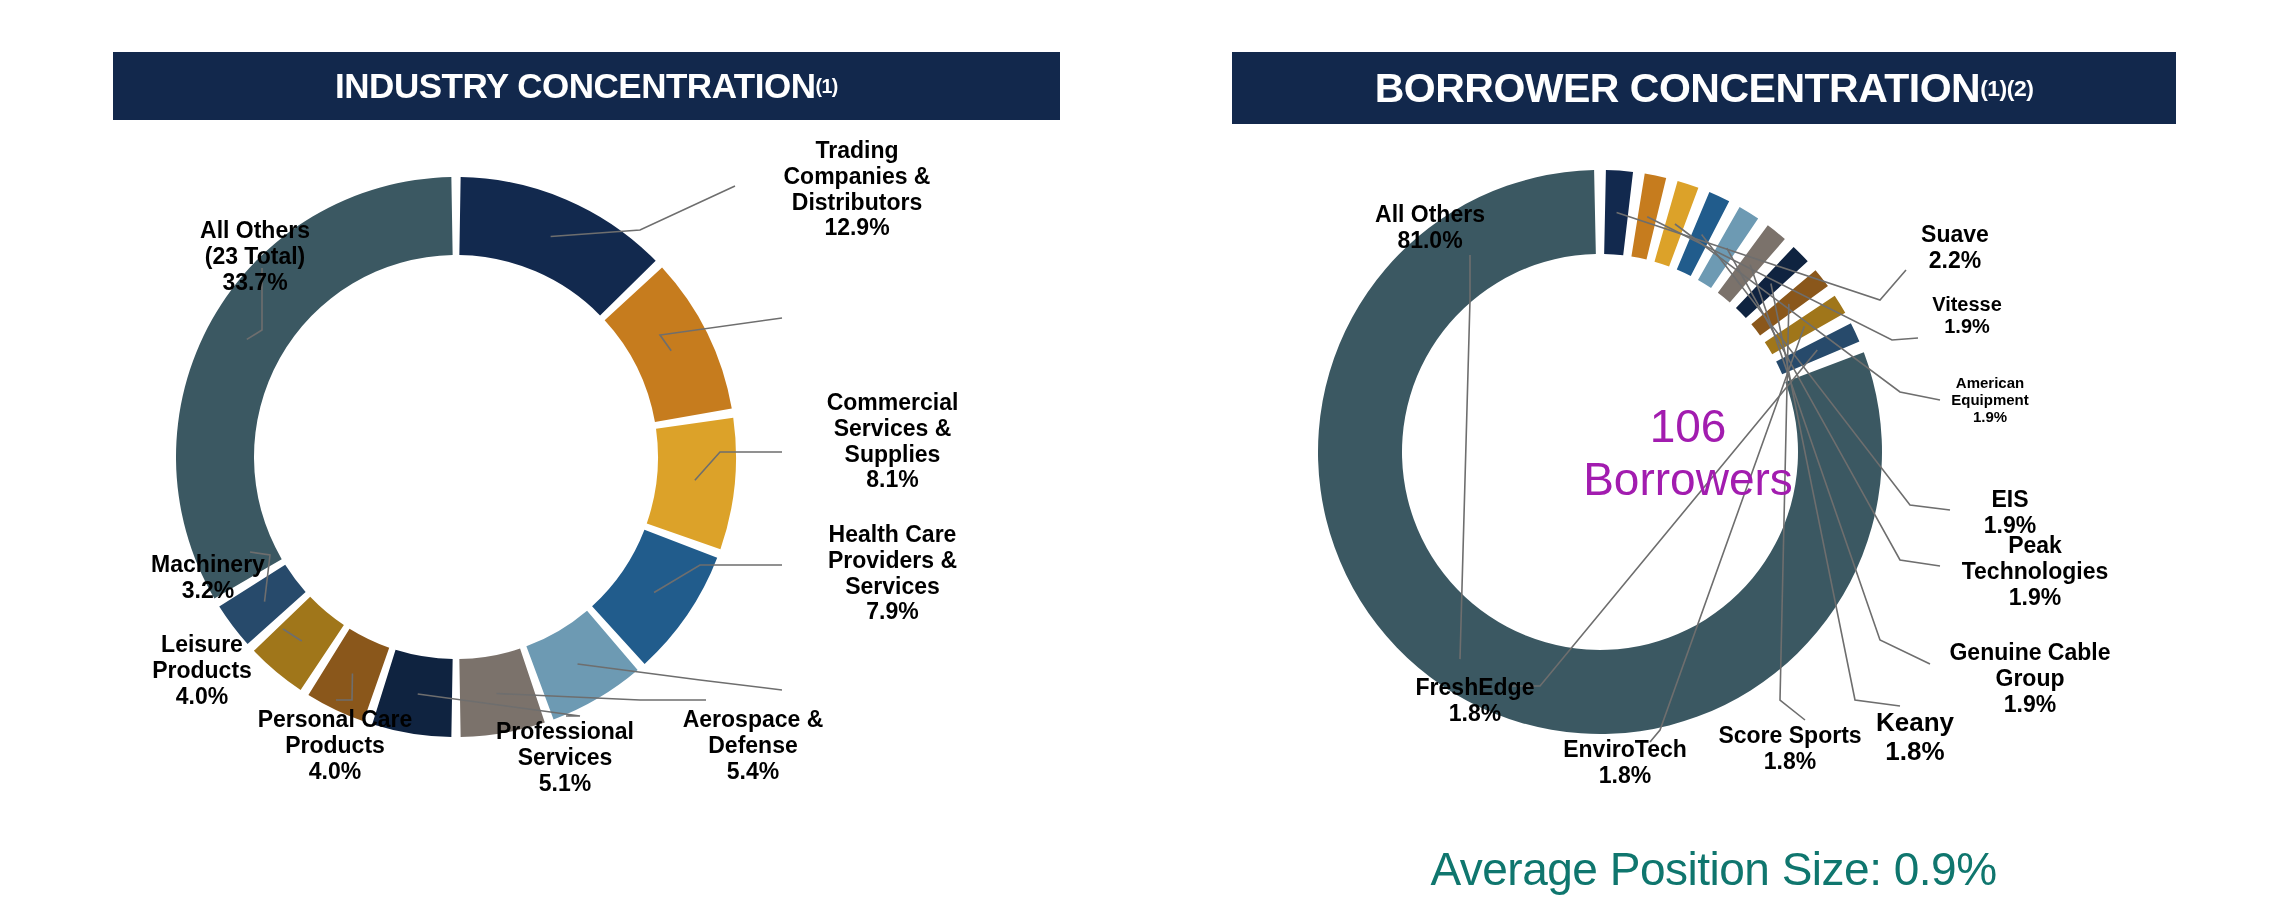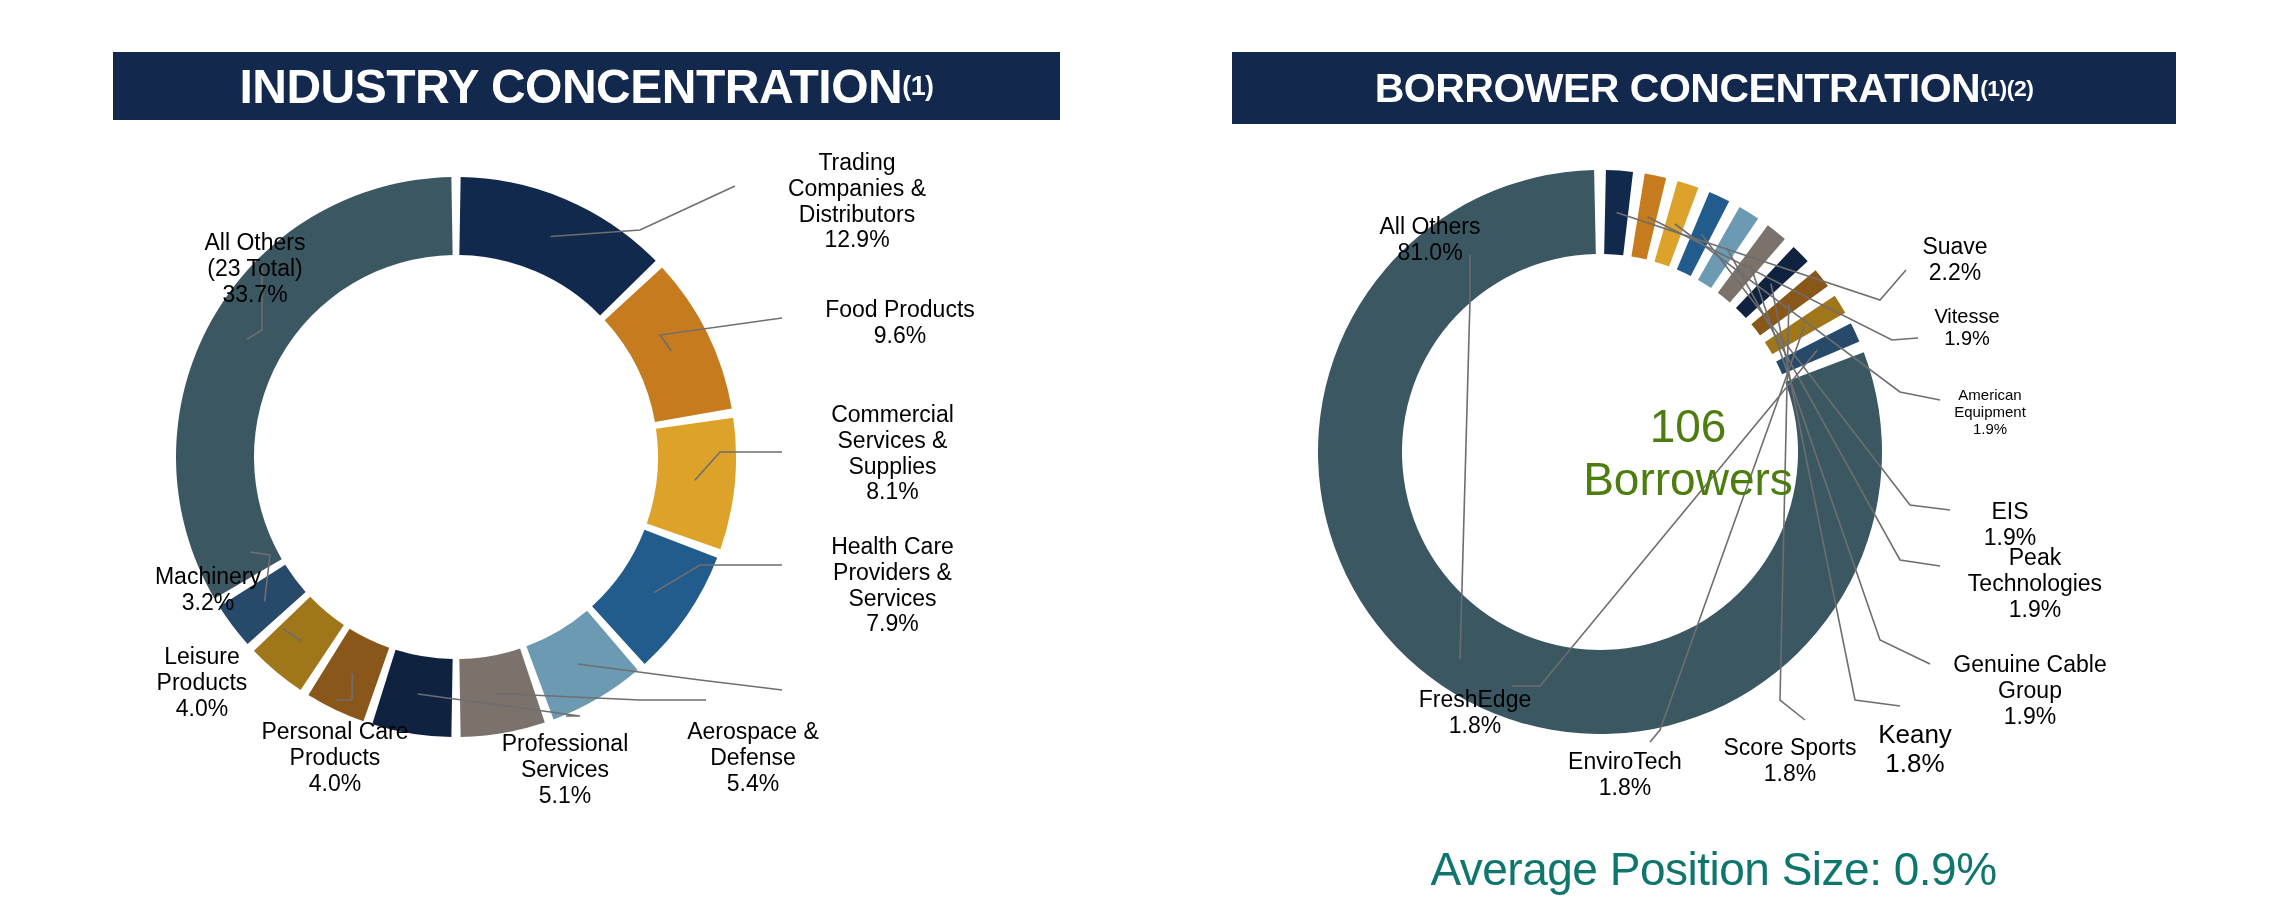--- a/index.html
+++ b/index.html
@@ -16,40 +16,39 @@
 
   .title-bar{
     position:absolute;
     background:#12284C;
     color:#ffffff;
     display:flex;align-items:center;justify-content:center;
     font-weight:bold;
     letter-spacing:-0.5px;
     box-sizing:border-box;
   }
-  #title-industry{left:113px;top:52px;width:947px;height:68px;font-size:48px;}
+  #title-industry{left:113px;top:52px;width:947px;height:68px;font-size:35px;}
   #title-borrower{left:1232px;top:52px;width:944px;height:72px;font-size:41px;}
   .title-bar .sup{font-size:0.56em;vertical-align:super;line-height:0;font-weight:bold;}
 
   .chart-svg{position:absolute;top:0;left:0;overflow:visible;}
 
   .lbl{
     position:absolute;
-    font-weight:normal;
+    font-weight:bold;
     color:#000000;
     line-height:1.12;
     white-space:pre-line;
-    margin-top:12px;
   }
   .lbl.c{text-align:center;}
 
   #center-text{
     position:absolute;
     text-align:center;
-    color:#4d7c0f;
+    color:#a21caf;
     font-weight:normal;
     line-height:1.16;
     white-space:pre-line;
   }
 
   #avg-position{
     position:absolute;
     left:1140px;width:1147px;
     top:842px;
     text-align:center;
@@ -91,22 +90,20 @@
       <polyline points="352.4505490365699,673.5121502483687 352,700 336,700" fill="none" stroke="#6E6E6E" stroke-width="1.6"></polyline>
       <polyline points="301.8593632376196,640.9583216342439 300,640 283,629" fill="none" stroke="#6E6E6E" stroke-width="1.6"></polyline>
       <polyline points="264.52933451074296,601.7030900053659 270,555 250,552" fill="none" stroke="#6E6E6E" stroke-width="1.6"></polyline>
       <polyline points="246.78542243075793,339.4021236053831 262,330 262,268" fill="none" stroke="#6E6E6E" stroke-width="1.6"></polyline>
     </svg>
 
   <div class="lbl c" style="left:742px;top:138px;width:230px;font-size:23px;">Trading
 Companies &amp;
 Distributors
 12.9%</div>
-  <div class="lbl c" style="left:790px;top:285px;width:220px;font-size:23px;">Food Products
-9.6%</div>
   <div class="lbl c" style="left:790px;top:390px;width:205px;font-size:23px;">Commercial
 Services &amp;
 Supplies
 8.1%</div>
   <div class="lbl c" style="left:790px;top:522px;width:205px;font-size:23px;">Health Care
 Providers &amp;
 Services
 7.9%</div>
   <div class="lbl c" style="left:668px;top:707px;width:170px;font-size:23px;">Aerospace &amp;
 Defense

